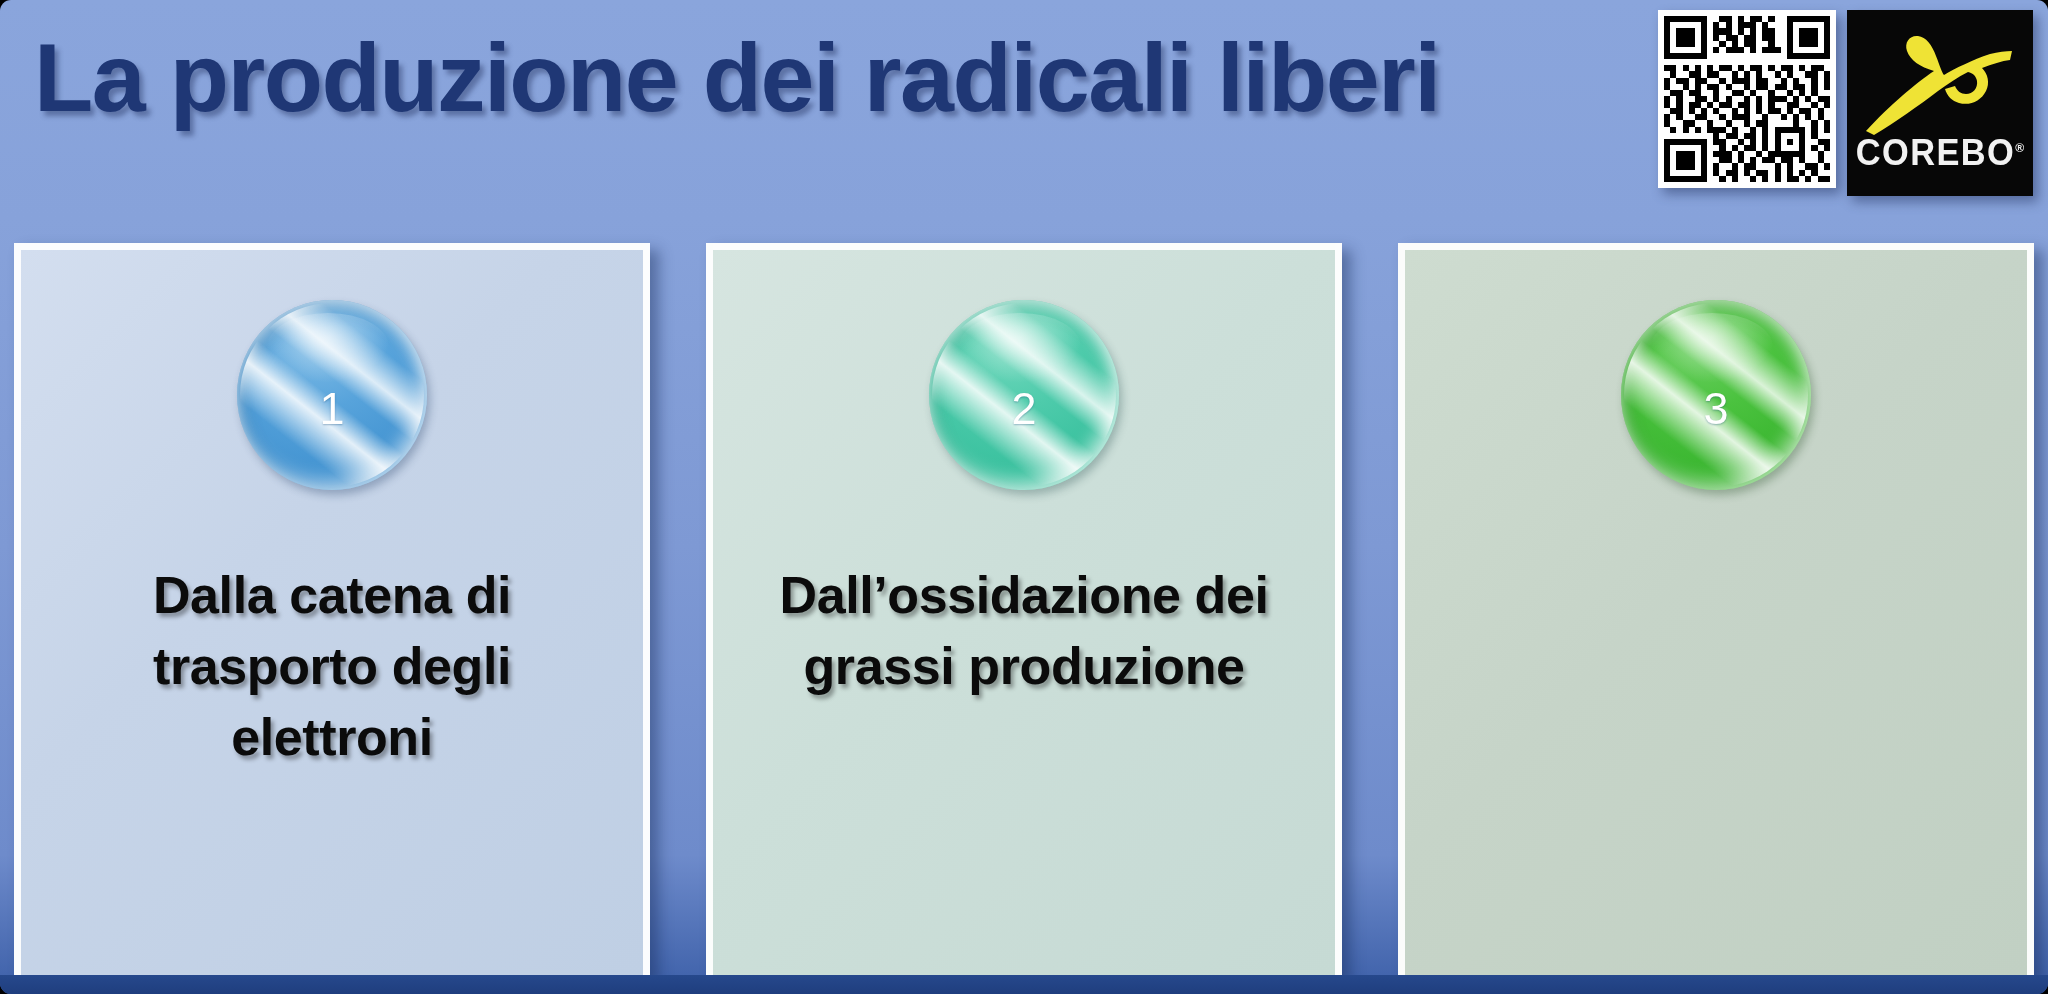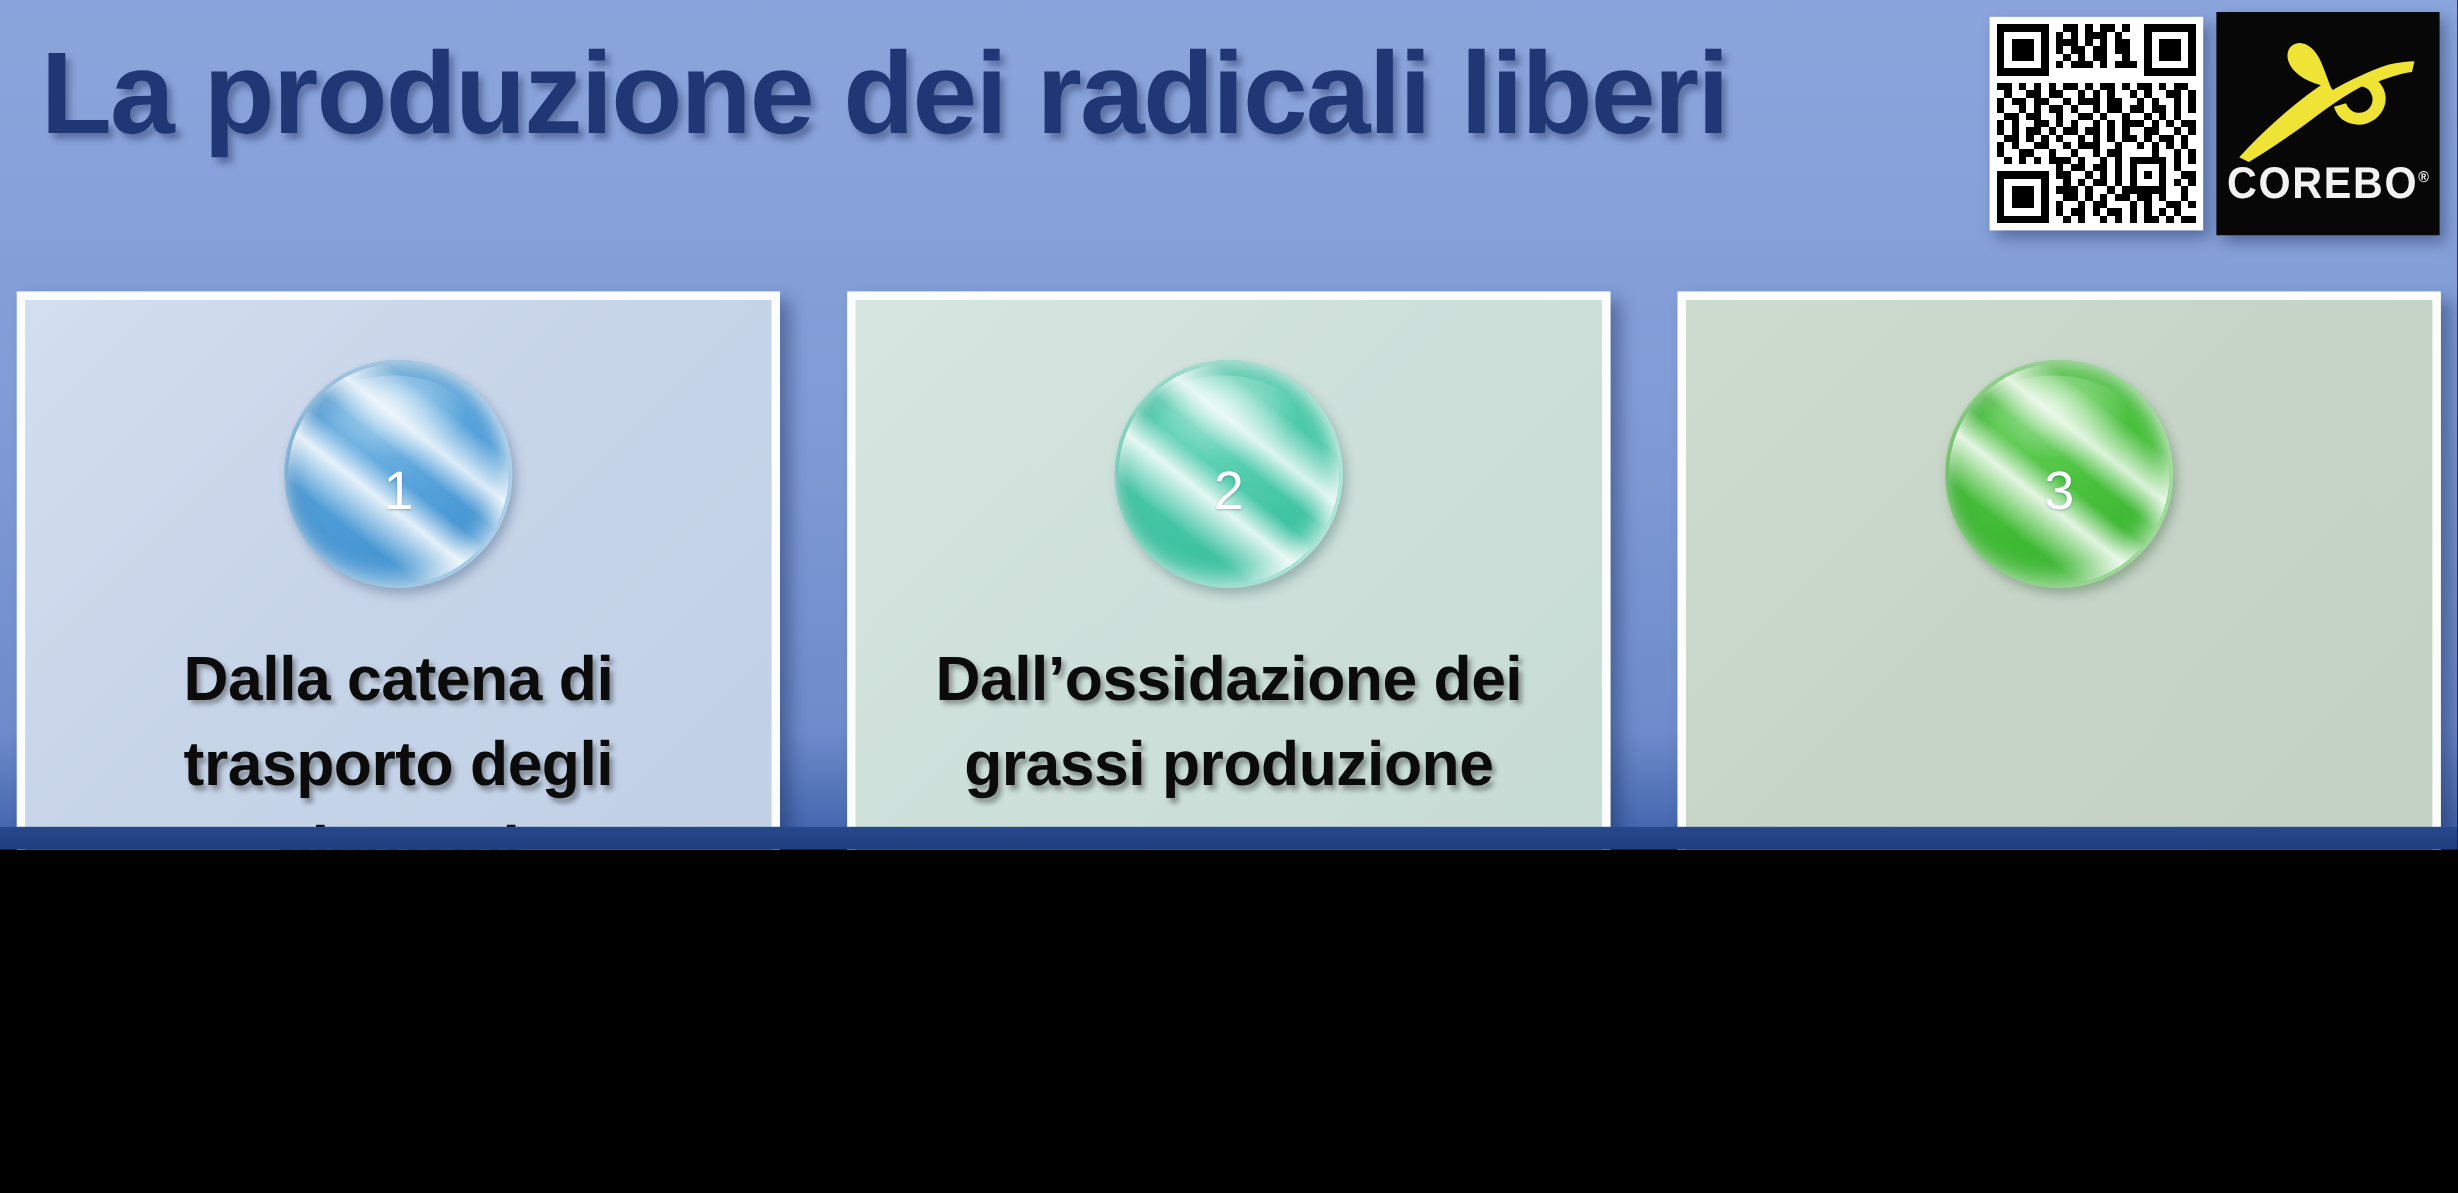--- a/index.html
+++ b/index.html
@@ -3,24 +3,25 @@
 <meta charset="utf-8">
 <style>
   html, body {
     margin: 0;
     padding: 0;
     background: #000;
   }
   #slide {
     position: relative;
     width: 2048px;
-    height: 708px;
+    height: 994px;
     overflow: hidden;
     font-family: "Liberation Sans", sans-serif;
     background: linear-gradient(180deg, #8AA5DC 0%, #87A2DA 22%, #7E99D4 55%, #6E8BCB 86%, #3C5FA8 100%);
+    border-radius: 11px;
   }
 
   
   #header {
     position: absolute;
     left: 0; top: 0;
     width: 2048px;
     height: 243px;
   }
   #slide-title {
@@ -37,21 +38,21 @@
     text-shadow: 4px 5px 5px rgba(30,45,90,0.42);
   }
 
   
   #logo-group {
     position: absolute;
     right: 15px;
     top: 10px;
     height: 186px;
     display: flex;
-    align-items: center;
+    align-items: flex-start;
     gap: 11px;
     filter: drop-shadow(5px 6px 6px rgba(25,40,85,0.45));
   }
   #qr-code {
     width: 178px;
     height: 178px;
     background: #ffffff;
     padding: 0;
     box-sizing: border-box;
     position: relative;
@@ -188,21 +189,21 @@
     z-index: 3;
     color: #ffffff;
     font-size: 45px;
     font-weight: normal;
     line-height: 1;
     transform: translateY(13px);
     text-shadow: 0 1px 2px rgba(0,60,110,0.35);
   }
 
   .card-text {
-    margin-top: 41px;
+    margin-top: 70px;
     padding: 0 28px;
     text-align: center;
     color: #0B0B0B;
     font-size: 52px;
     font-weight: bold;
     line-height: 71px;
     letter-spacing: -0.4px;
     text-shadow: 3px 4px 4px rgba(0,0,0,0.35);
   }
 

